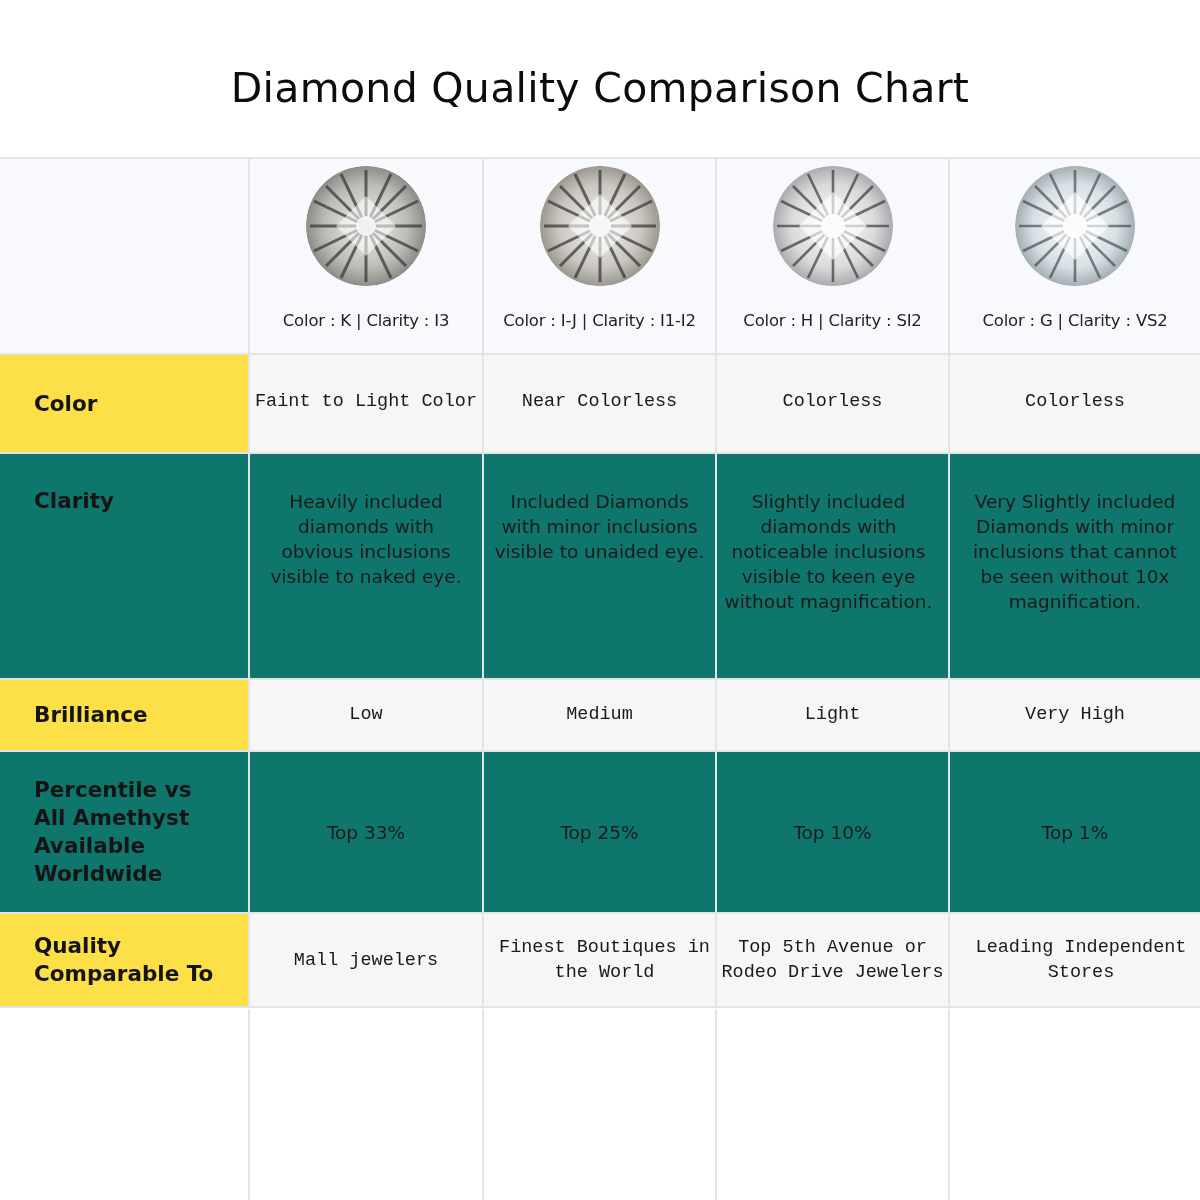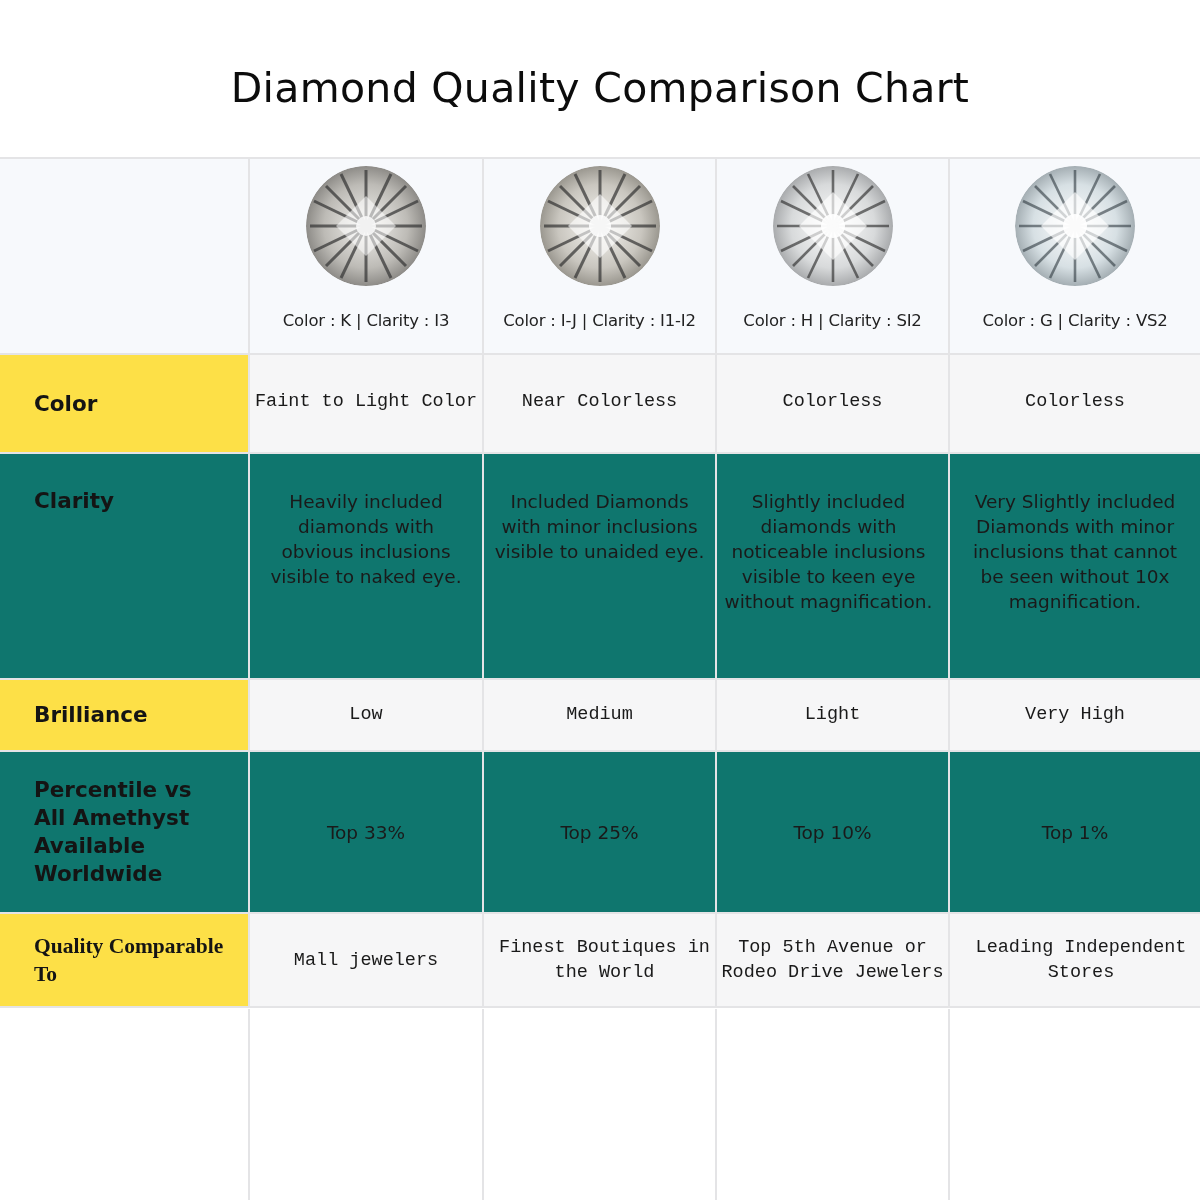--- a/index.html
+++ b/index.html
@@ -265,21 +265,21 @@
 
   <div class="row plain r-pct">
     <div class="cell label c0" style="padding-right:20px;">Percentile vs All Amethyst Available Worldwide</div>
     <div class="cell c1">Top 33%</div>
     <div class="cell c2">Top 25%</div>
     <div class="cell c3">Top 10%</div>
     <div class="cell c4">Top 1%</div>
   </div>
 
   <div class="row shaded r-qual last">
-    <div class="cell label c0" style="padding-right:8px;font-family:Liberation Serif, serif;">Quality Comparable To</div>
+    <div class="cell label c0" style="padding-right:8px;">Quality Comparable To</div>
     <div class="cell c1" style="padding-left:20px;padding-right:20px;">Mall jewelers</div>
     <div class="cell c2" style="padding-left:14px;padding-right:4px;">Finest Boutiques in the World</div>
     <div class="cell c3" style="padding-left:4px;padding-right:4px;">Top 5th Avenue or Rodeo Drive Jewelers</div>
     <div class="cell c4" style="padding-left:20px;padding-right:8px;text-align:center;">Leading Independent Stores</div>
   </div>
 </div>
 
 <div class="lower">
   <div class="cell label c0"></div>
   <div class="cell c1"></div>

